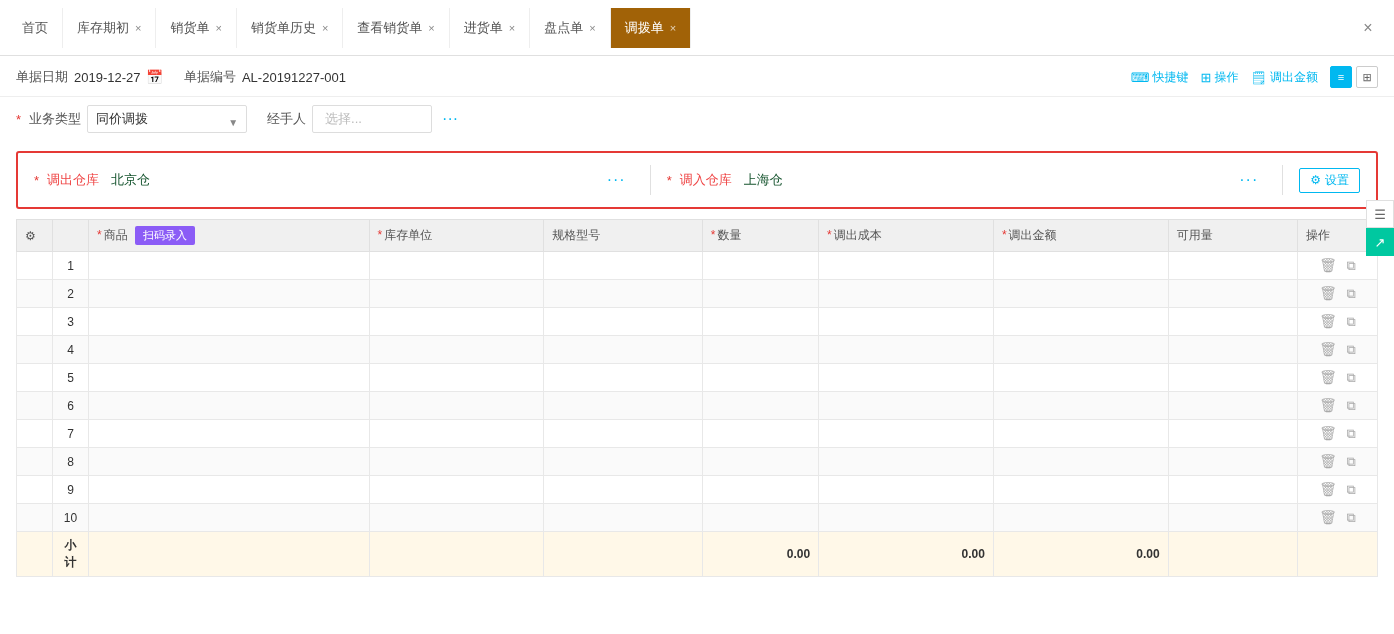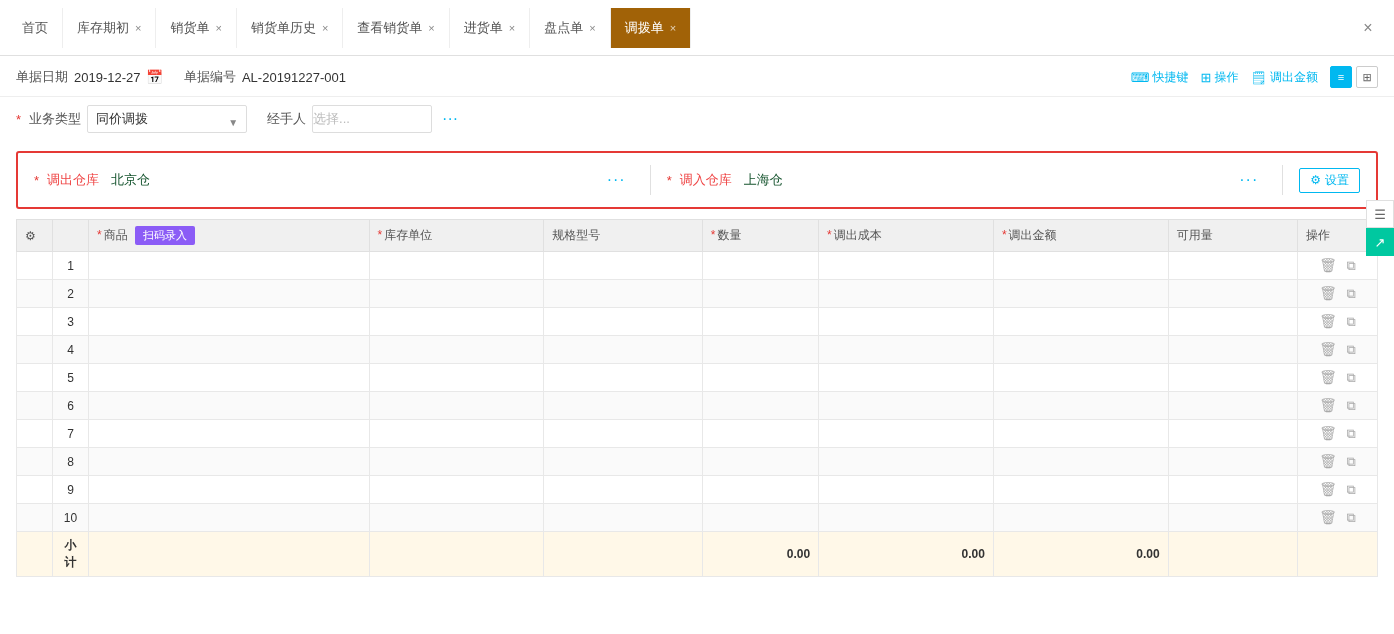--- a/index.html
+++ b/index.html
@@ -37,21 +37,21 @@
     .settings-btn { display: flex; align-items: center; gap: 4px; border: 1px solid #00b8f0; color: #00b8f0; padding: 3px 10px; border-radius: 2px; cursor: pointer; font-size: 12px; background: #fff; }
 
     
     .business-section { padding: 8px 16px; display: flex; align-items: center; gap: 20px; }
     .business-field { display: flex; align-items: center; gap: 6px; }
     .business-label { color: #555; }
     .business-value-box { display: flex; align-items: flex-end; border: 1px solid #ddd; border-radius: 2px; padding: 4px 8px; min-width: 160px; cursor: pointer; background: #fff; }
     .business-value-text { flex: 1; color: #333; }
     .dropdown-arrow { color: #888; font-size: 10px; margin-left: 8px; }
     .handler-field { display: flex; align-items: center; gap: 6px; }
-    .handler-placeholder { color: #bbb; border: 1px solid #ddd; padding: 4px 0; border-radius: 2px; min-width: 120px; }
+    .handler-placeholder { color: #bbb; border: 1px solid #ddd; padding: 4px 12px; border-radius: 2px; min-width: 120px; }
     .handler-dots { color: #00b8f0; cursor: pointer; font-size: 16px; margin-left: 4px; }
 
     
     .table-container { padding: 0 16px; margin-top: 4px; }
     .data-table { width: 100%; border-collapse: collapse; border: 1px solid #e0e0e0; }
     .data-table th { background: #f0f0f0; border: 1px solid #e0e0e0; padding: 6px 8px; font-weight: normal; color: #555; font-size: 12px; text-align: left; white-space: nowrap; }
     .data-table td { border: 1px solid #e8e8e8; padding: 5px 8px; font-size: 12px; color: #333; height: 28px; }
     .data-table tr:nth-child(even) td { background: #fafafa; }
     .data-table tr.subtotal td { background: #fff8e8; font-weight: bold; }
     .row-num { color: #888; text-align: center; width: 36px; }

